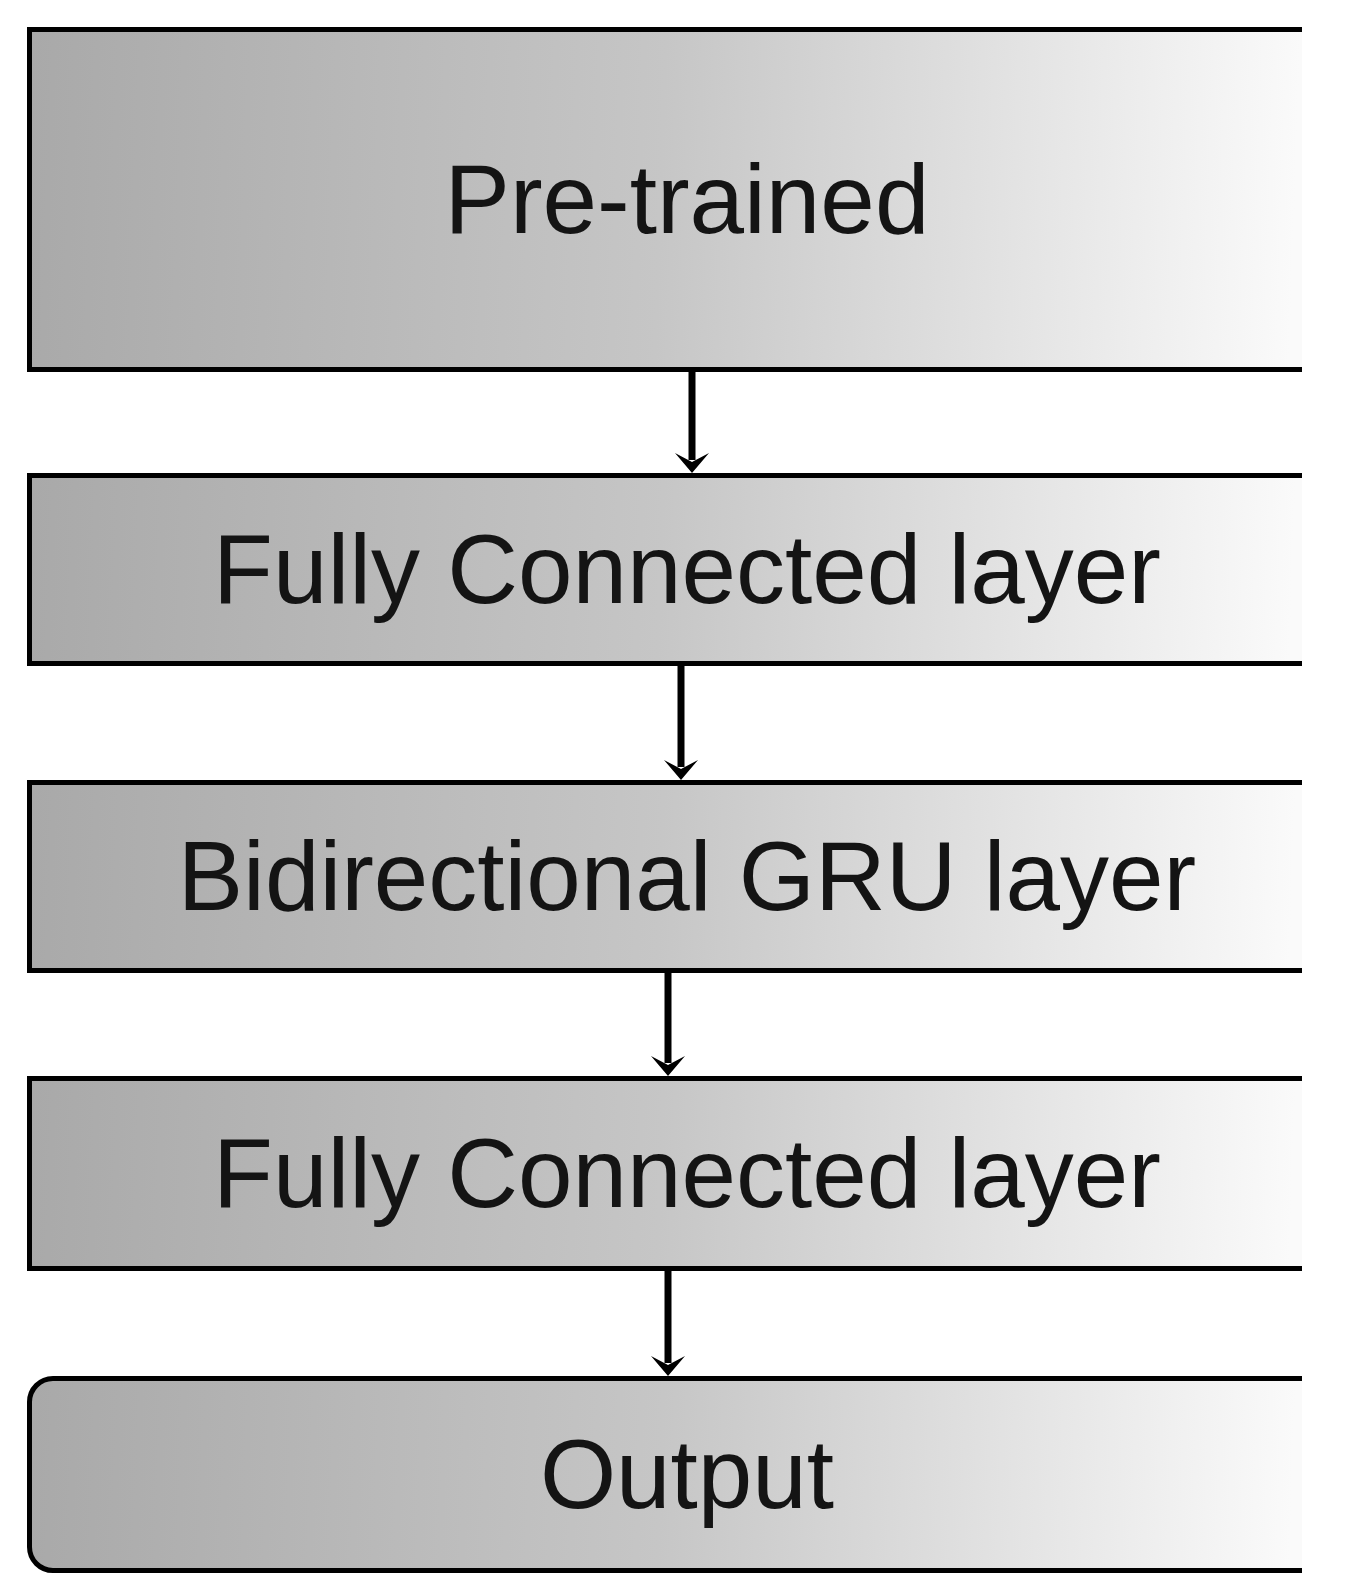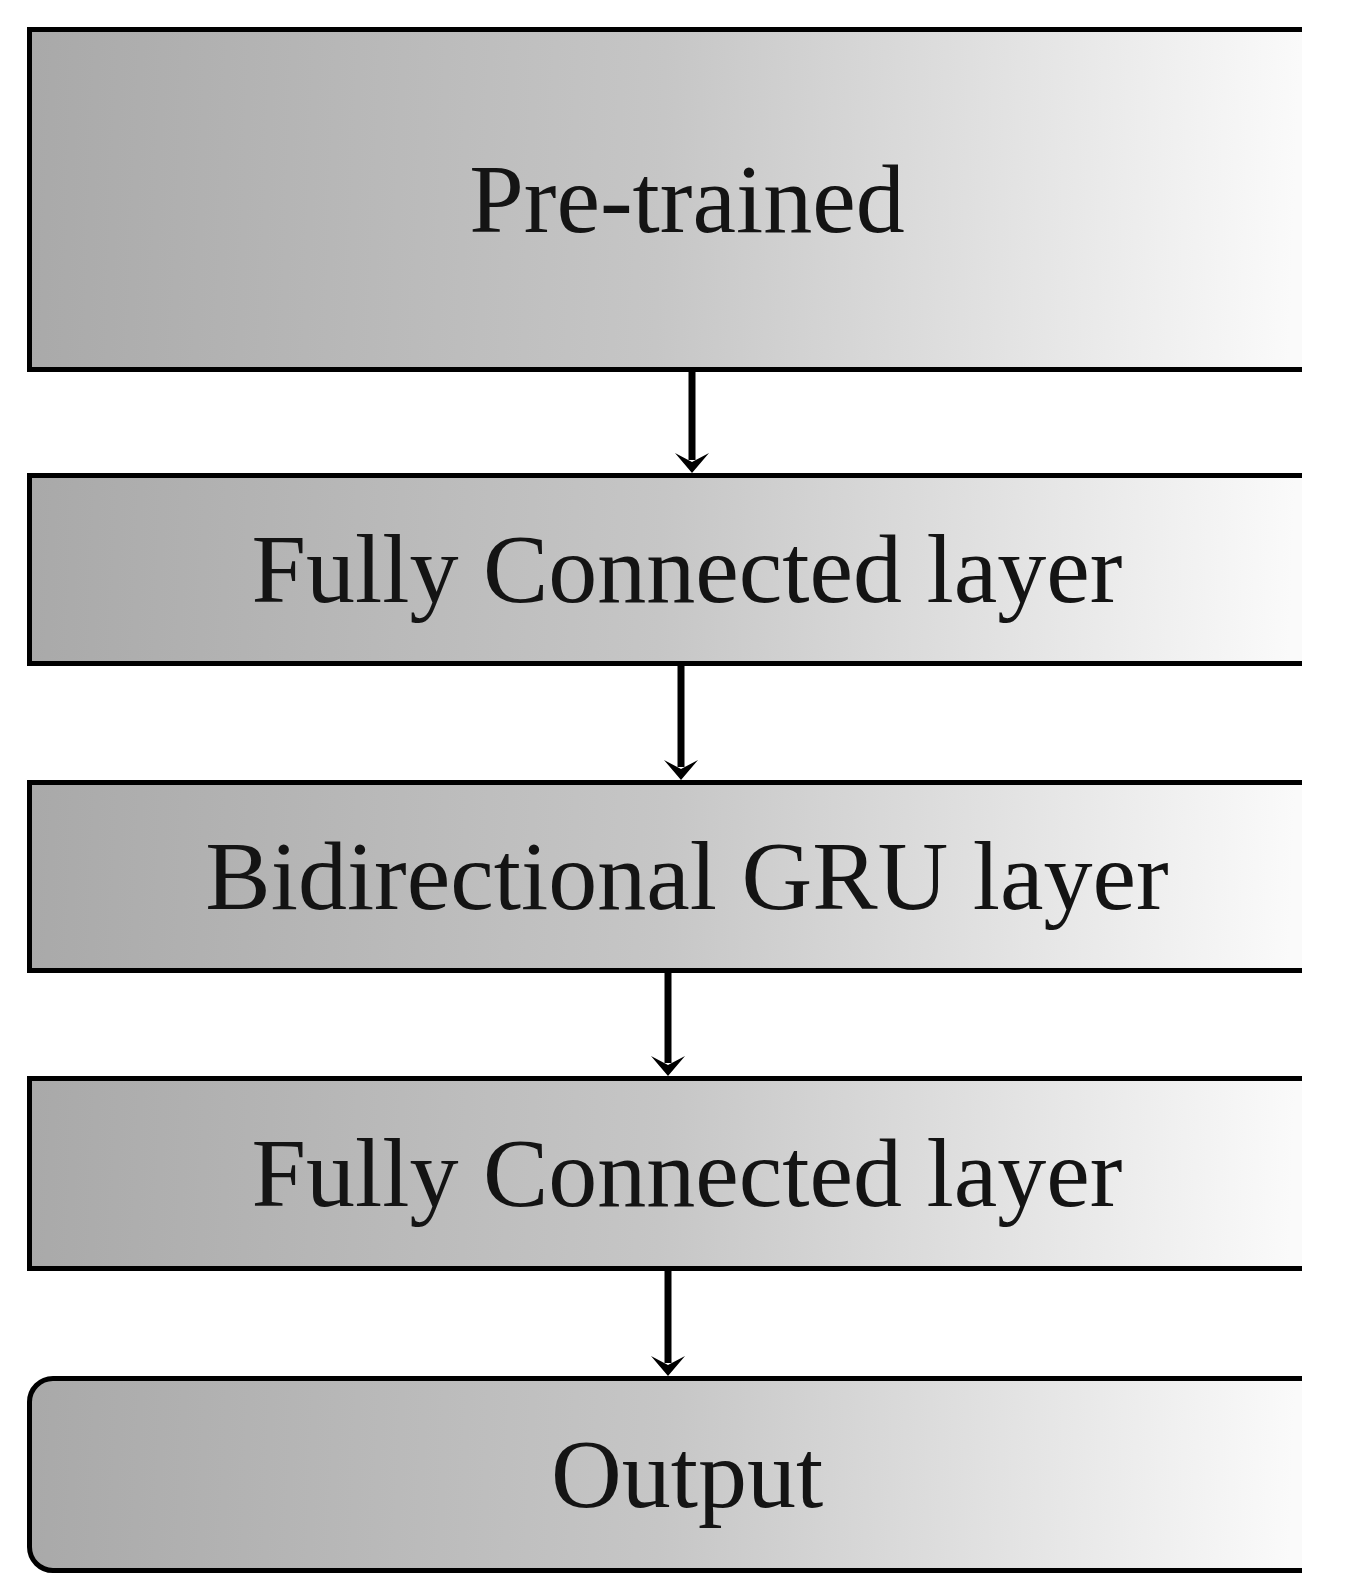--- a/index.html
+++ b/index.html
@@ -5,21 +5,21 @@
   html, body {
     margin: 0;
     padding: 0;
     background: var(--background, #ffffff);
   }
   .canvas {
     position: relative;
     width: 1302px;
     height: 1595px;
     background: var(--background, #ffffff);
-    font-family: Liberation Serif, serif;
+    font-family: Liberation Sans, sans-serif;
     color: var(--text, #141414);
     overflow: hidden;
   }
   .node {
     position: absolute;
     left: 27px;
     width: 1320px;
     box-sizing: border-box;
     border: 5px solid var(--node-border, #000000);
     background: linear-gradient(

